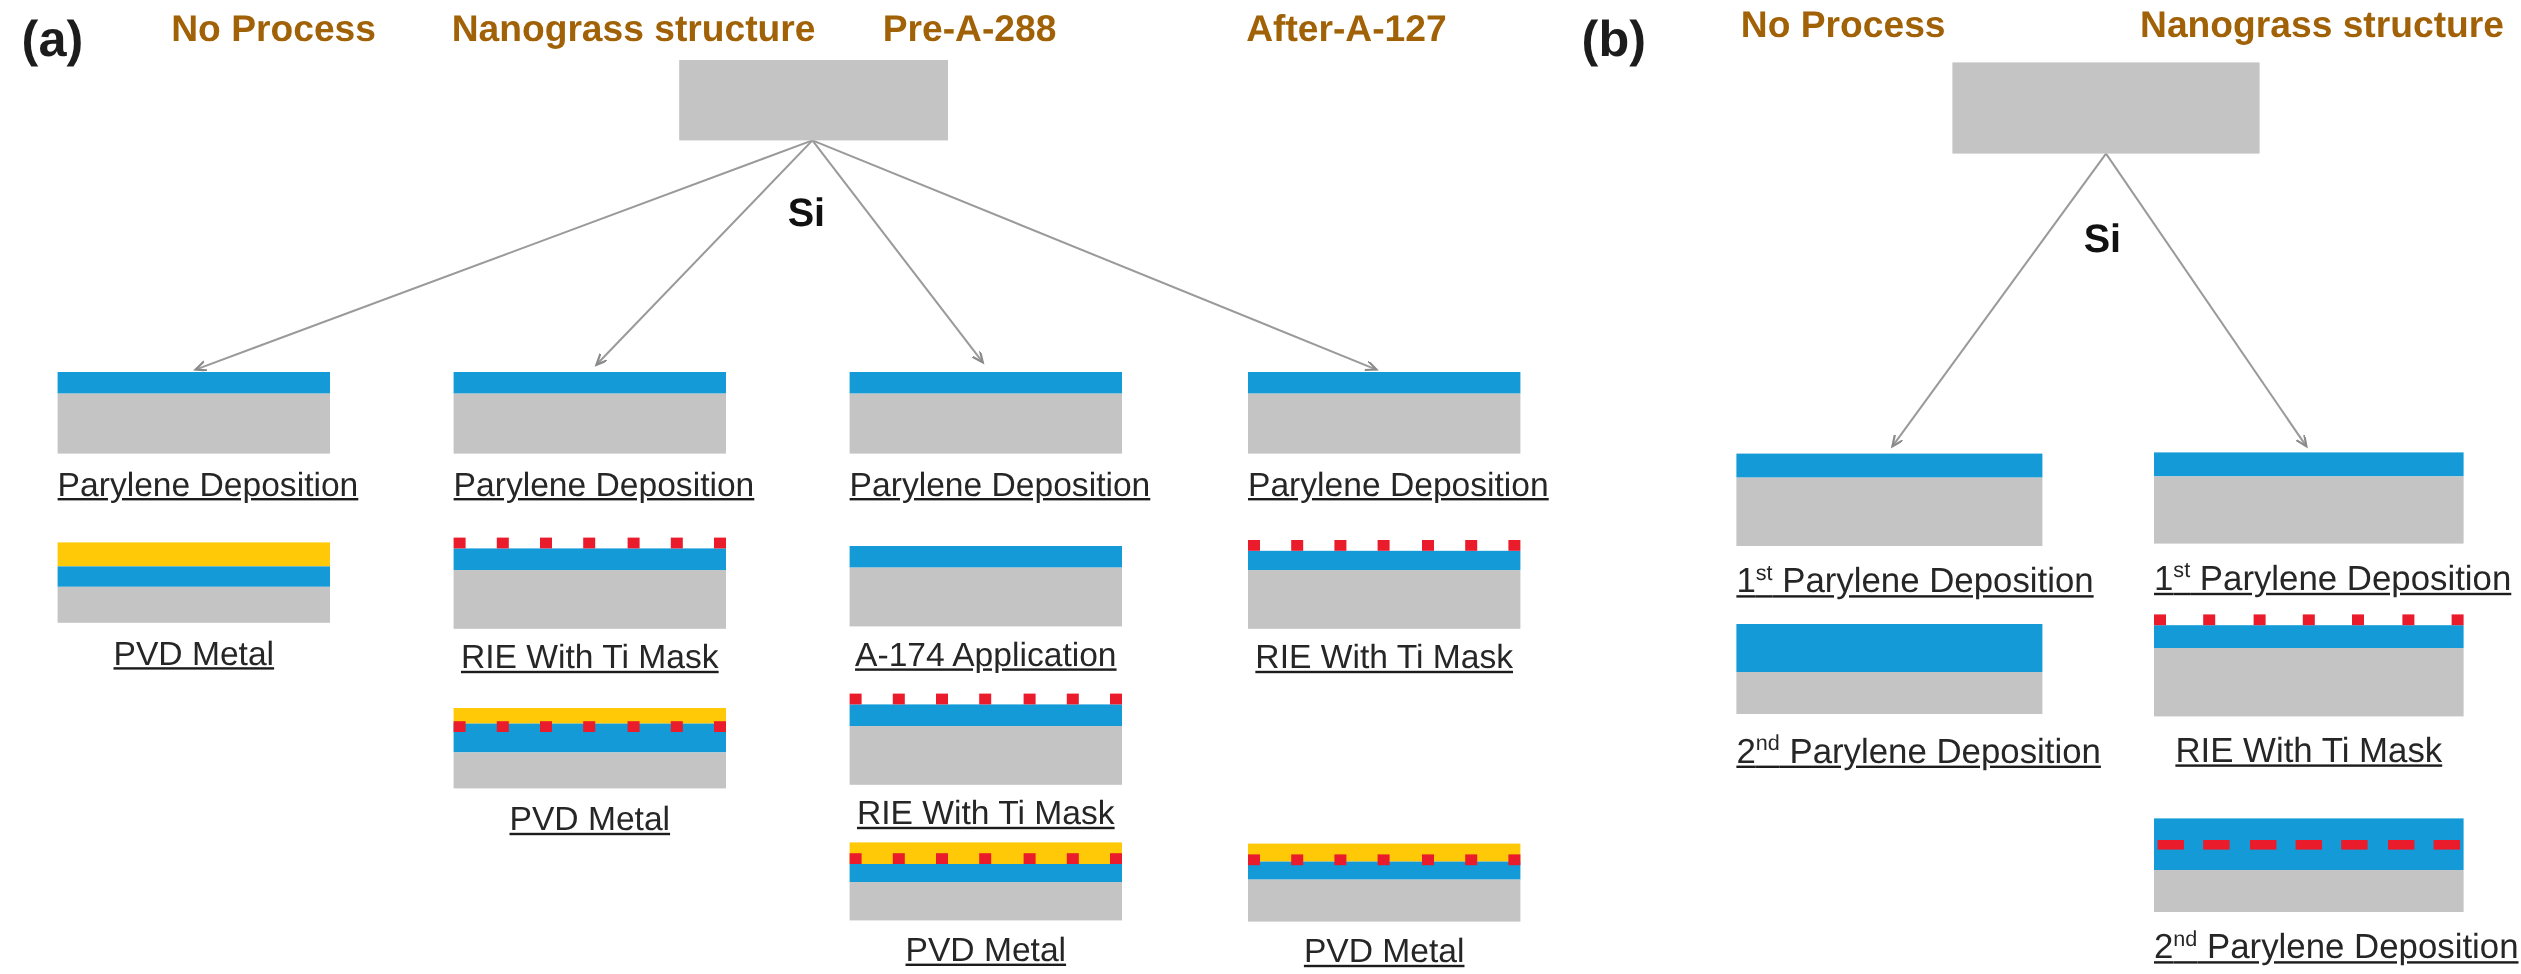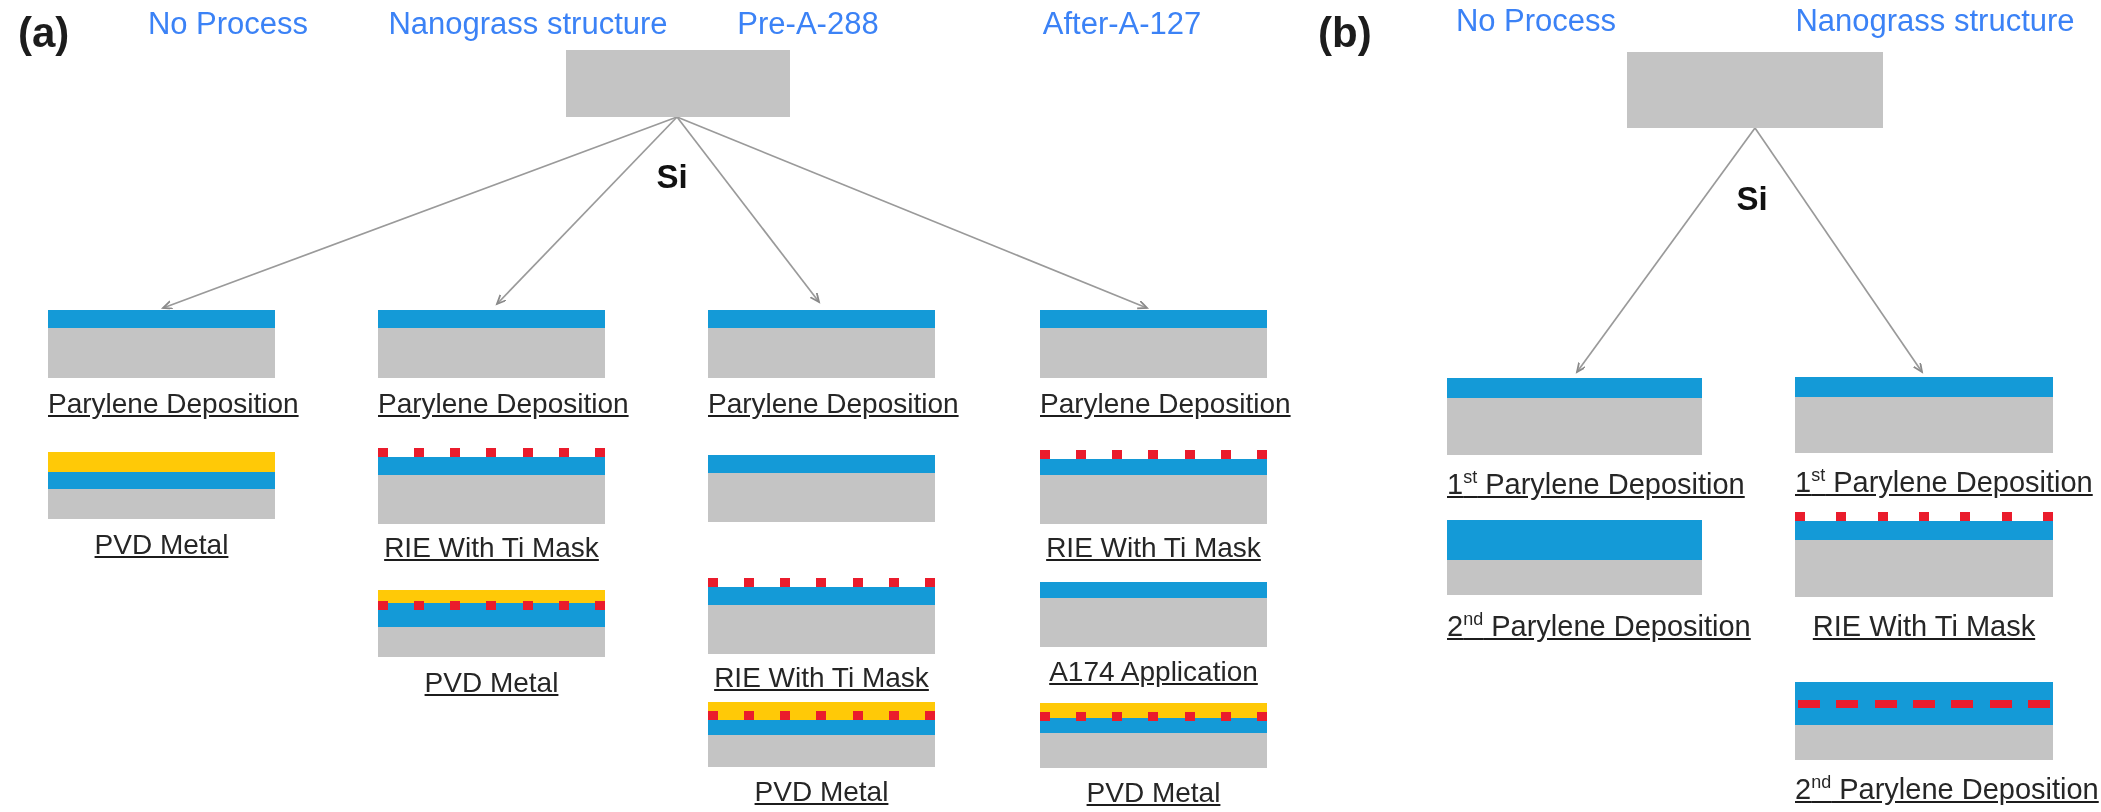--- a/index.html
+++ b/index.html
@@ -2,21 +2,21 @@
 <html><head>
 <meta charset="utf-8">
 <style>
   html,body{margin:0;padding:0;background:#fff;}
   .figure{
     position:relative;width:2101px;height:812px;background:#ffffff;overflow:hidden;
     font-family:"Liberation Sans",sans-serif;color:#1c1c1c;
     --blue:#149AD7;--gray:#C4C4C4;--gold:#FFC907;--red:#EA1C2C;--arrow:#979797;
   }
   .panel-label{position:absolute;font-weight:700;font-size:42px;line-height:1;}
-  .col-header{position:absolute;transform:translateX(-50%);font-weight:400;font-size:31px;line-height:1;white-space:nowrap;color:#3b82f6;}
+  .col-header{position:absolute;transform:translateX(-50%);font-weight:700;font-size:31px;line-height:1;white-space:nowrap;color:#a16207;}
   .si-box{position:absolute;background:var(--gray);}
   .si-label{position:absolute;transform:translateX(-50%);font-weight:700;font-size:33px;line-height:1;color:#111;}
   .arrows{position:absolute;left:0;top:0;width:2101px;height:812px;pointer-events:none;}
   .stack{position:absolute;text-decoration:underline;}
   .layer{width:100%;}
   .layer.parylene{background:var(--blue);}
   .layer.si{background:var(--gray);}
   .layer.metal{background:var(--gold);}
   .dash-row{display:flex;justify-content:space-between;width:100%;height:9px;}
   .dash-row i{display:block;width:10px;height:9px;background:var(--red);}
@@ -104,20 +104,21 @@
   </div>
 
   <div class="stack" style="left:708px;top:310px;width:227px;">
     <div class="layer parylene" style="height:18px;"></div>
     <div class="layer si" style="height:50px;"></div>
     <div class="step-label">Parylene Deposition</div>
   </div>
   <div class="stack" style="left:708px;top:455px;width:227px;">
     <div class="layer parylene" style="height:18px;"></div>
     <div class="layer si" style="height:49px;"></div>
+    <div class="step-label" style="margin-top:8px;">A-174 Application</div>
   </div>
   <div class="stack" style="left:708px;top:578px;width:227px;">
     <div class="dash-row">
         <i></i>
         <i></i>
         <i></i>
         <i></i>
         <i></i>
         <i></i>
         <i></i>
@@ -154,25 +155,20 @@
         <i></i>
         <i></i>
         <i></i>
         <i></i>
         <i></i>
       </div>
     <div class="layer parylene" style="height:16px;"></div>
     <div class="layer si" style="height:49px;"></div>
     <div class="step-label" style="margin-top:8px;">RIE With Ti Mask</div>
   </div>
-  <div class="stack" style="left:1040px;top:582px;width:227px;">
-    <div class="layer parylene" style="height:16px;"></div>
-    <div class="layer si" style="height:49px;"></div>
-    <div class="step-label" style="margin-top:9px;">A174 Application</div>
-  </div>
   <div class="stack" style="left:1040px;top:703px;width:227px;">
     <div class="layer metal" style="height:15px;"></div>
     <div class="layer parylene" style="height:15px;"></div>
     <div class="layer si" style="height:35px;"></div>
     <div class="dash-row abs" style="top:9px;">
         <i></i>
         <i></i>
         <i></i>
         <i></i>
         <i></i>

